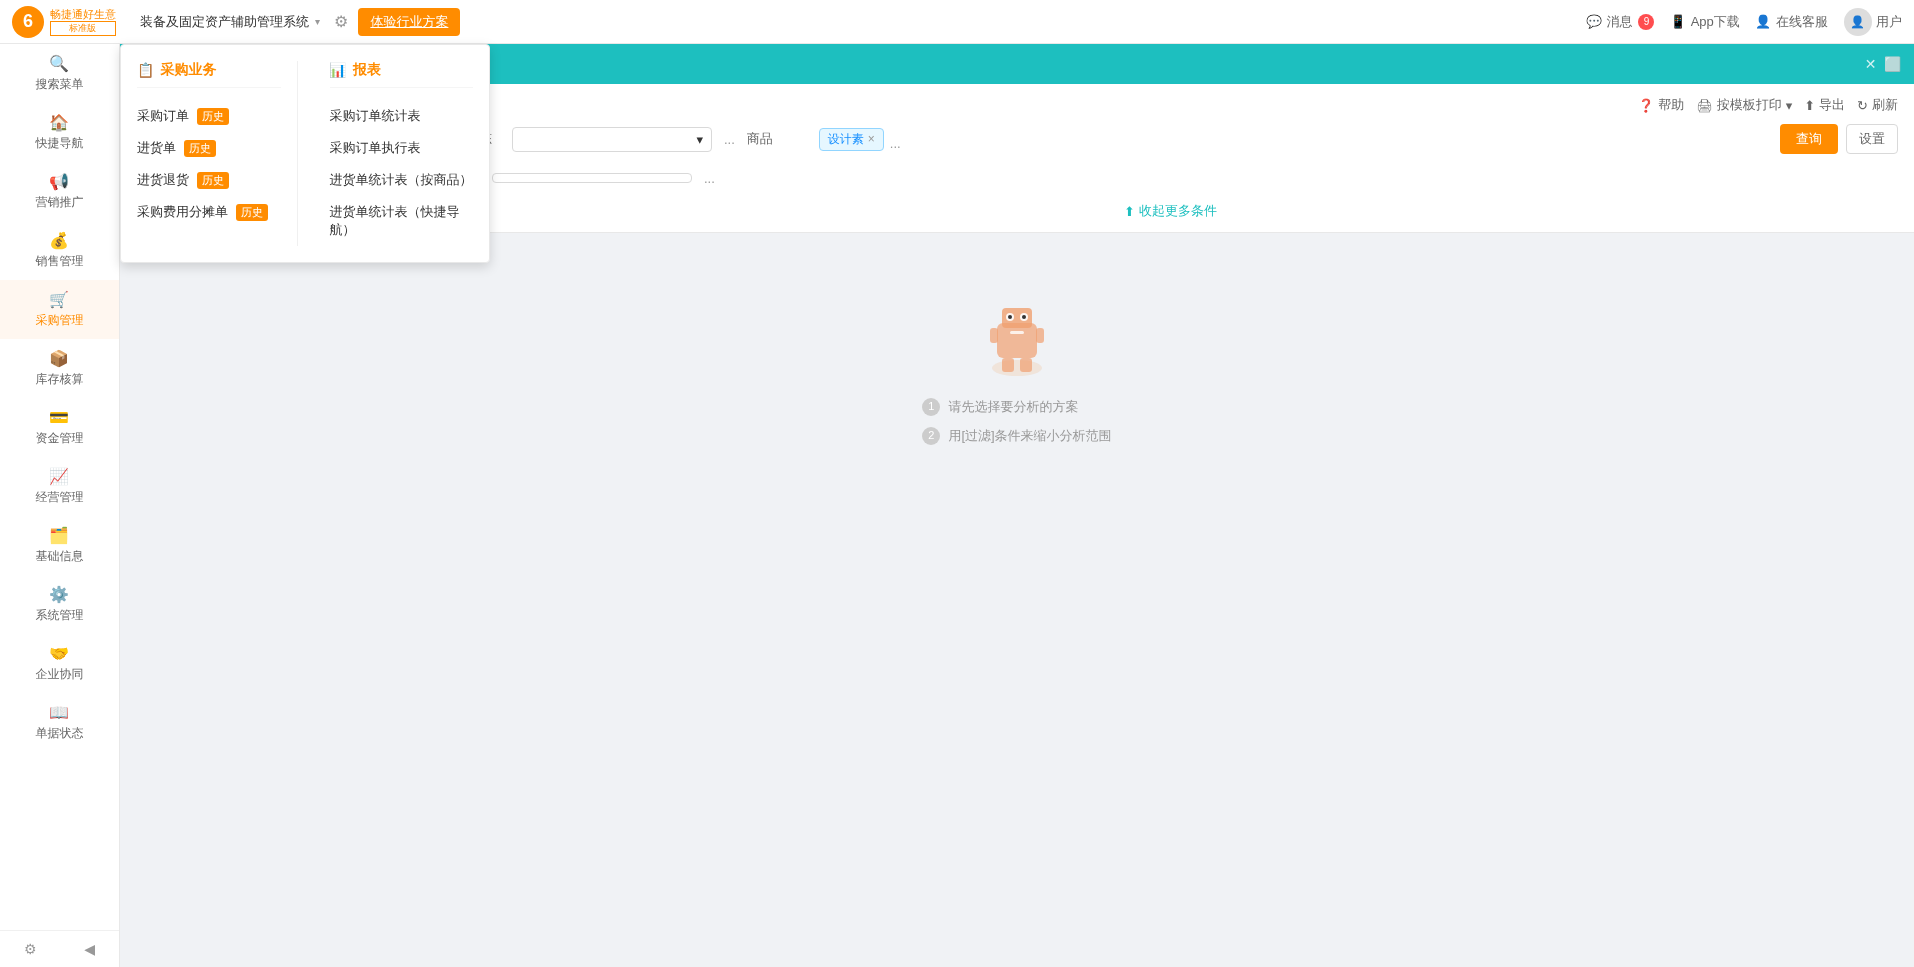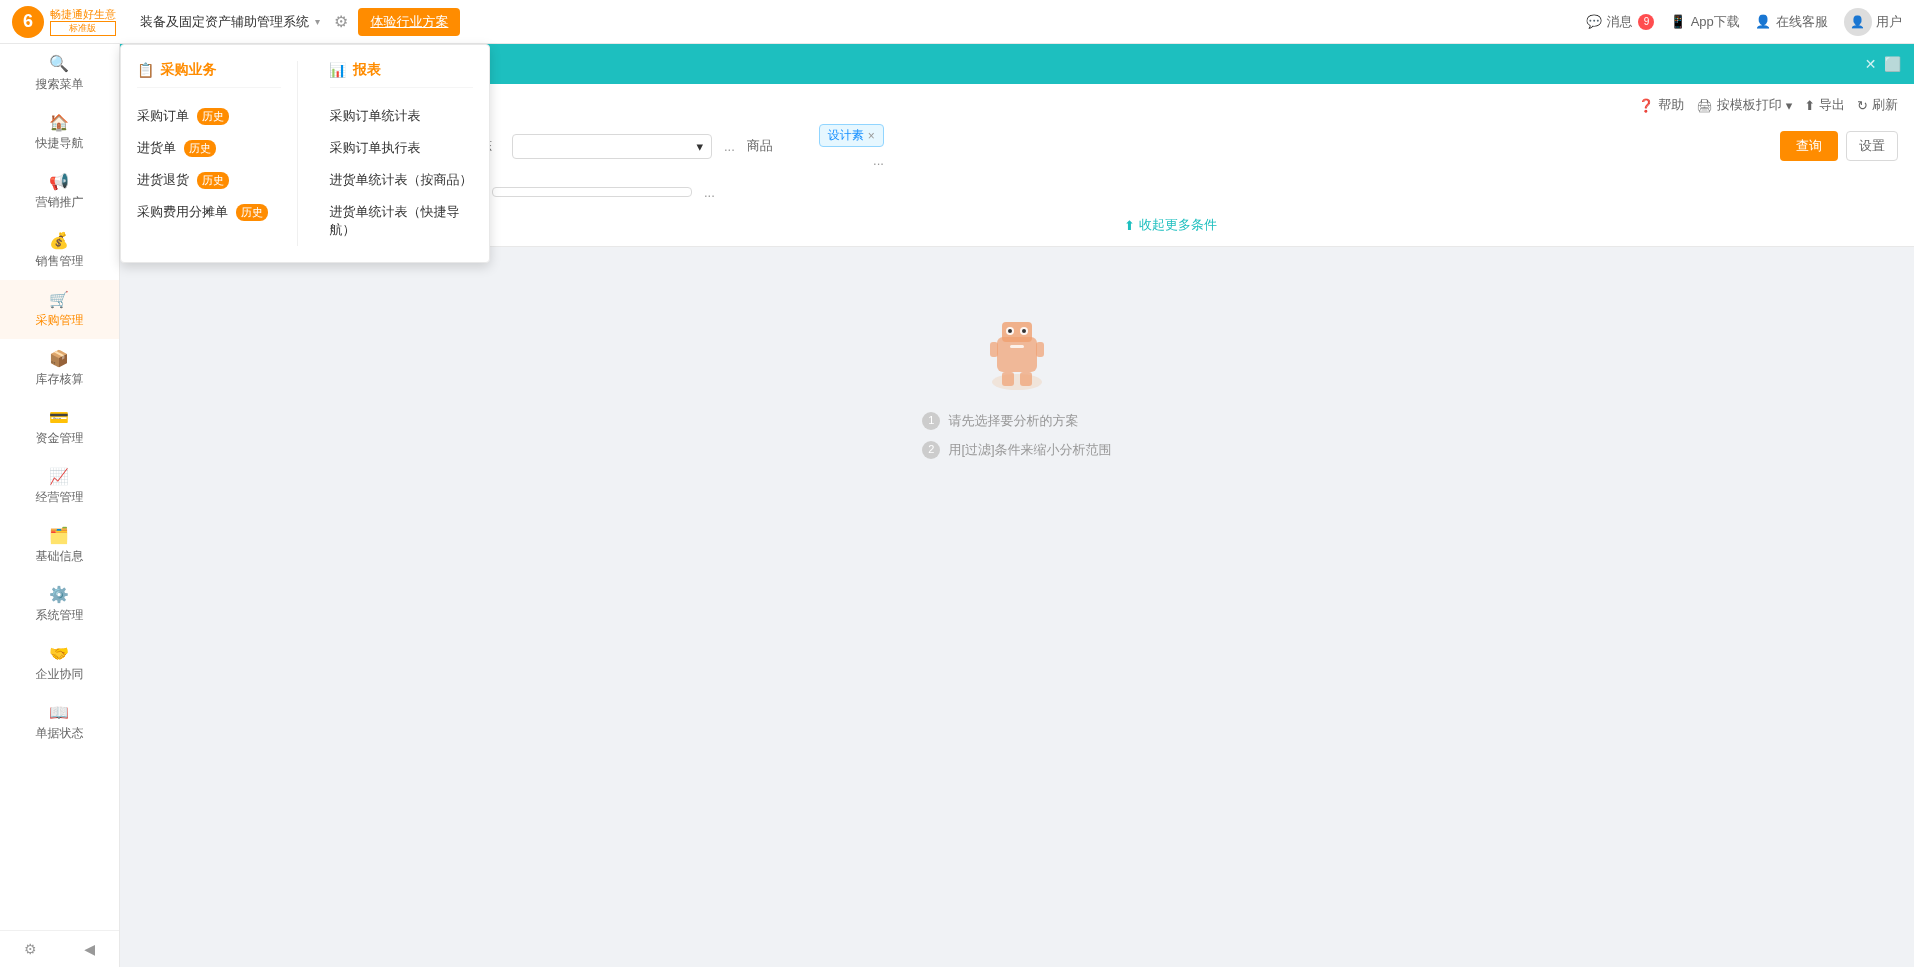--- a/index.html
+++ b/index.html
@@ -67,21 +67,21 @@
     .empty-text .step { display: flex; align-items: center; gap: 8px; }
     .step-num { width: 18px; height: 18px; background: #ccc; color: white; border-radius: 50%; font-size: 11px; display: flex; align-items: center; justify-content: center; }
 
     
     .dropdown-overlay { position: fixed; top: 44px; left: 120px; z-index: 1000; }
     .dropdown-menu { background: #fff; border: 1px solid #e8e8e8; border-radius: 4px; box-shadow: 0 4px 12px rgba(0,0,0,0.15); min-width: 340px; padding: 16px; }
     .dropdown-cols { display: flex; gap: 0; }
     .dropdown-col { flex: 1; }
     .dropdown-col-title { color: #ff8c00; font-size: 14px; font-weight: bold; margin-bottom: 12px; display: flex; align-items: center; gap: 6px; padding-bottom: 8px; border-bottom: 1px solid #f5f5f5; }
     .dropdown-item { display: flex; align-items: flex-end; gap: 8px; padding: 7px 0; cursor: pointer; color: #333; font-size: 13px; }
-    .history-badge { background: #ff8c00; color: white; border-radius: 8px; padding: 1px 5px; font-size: 11px; }
+    .history-badge { background: #ff8c00; color: white; border-radius: 3px; padding: 1px 5px; font-size: 11px; }
     .dropdown-divider { width: 1px; background: #f0f0f0; margin: 0 16px; }
     .dropdown-col-right { padding-left: 16px; }
 
     
     .overlay-bg { position: fixed; top: 0; left: 0; right: 0; bottom: 0; z-index: 999; }
   </style>
 </head>
 <body>
 
 <div class="app-container">
@@ -233,21 +233,21 @@
               <span style="color:#1dbfbf; font-size:12px;">更多</span>
               <span style="color:#1dbfbf; font-size:12px;">自定义</span>
             </div>
             <span class="filter-label">单据状态</span>
             <div class="filter-input" style="min-width:200px;">
               <span style="flex:1;"></span>
               <span>▾</span>
             </div>
             <span class="filter-dots">...</span>
             <span class="filter-label">商品</span>
-            <div style="display:flex; align-items:flex-end; gap:6px;flex-direction:column;">
+            <div style="display:flex; align-items:flex-end; gap:6px;">
               <div class="filter-tag">
                 <span>设计素</span>
                 <span class="close">×</span>
               </div>
               <span class="filter-dots">...</span>
             </div>
             <div class="action-btns">
               <button class="btn-query">查询</button>
               <button class="btn-setting">设置</button>
             </div>

